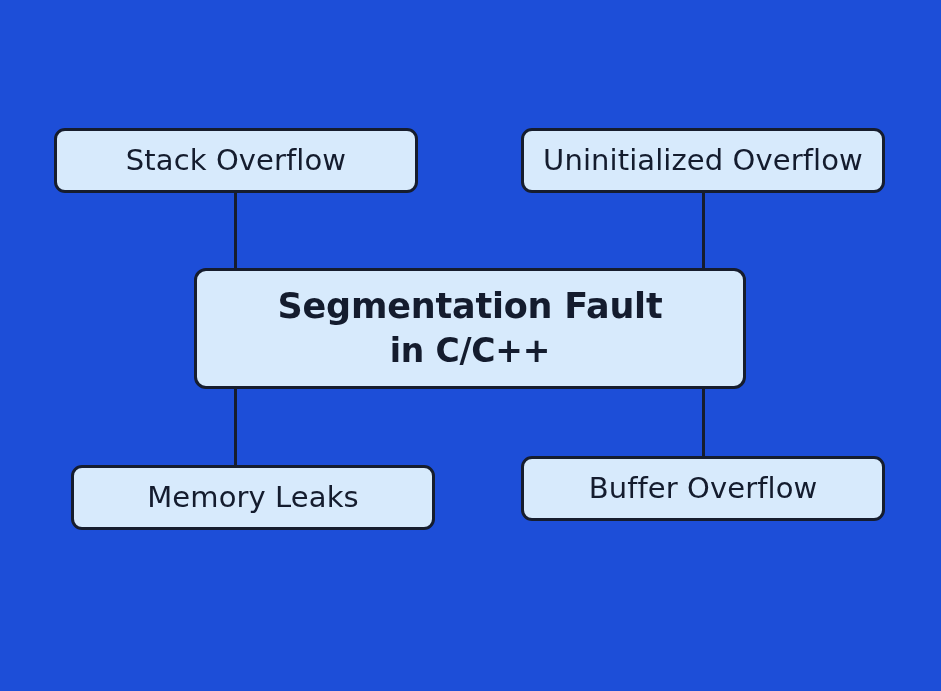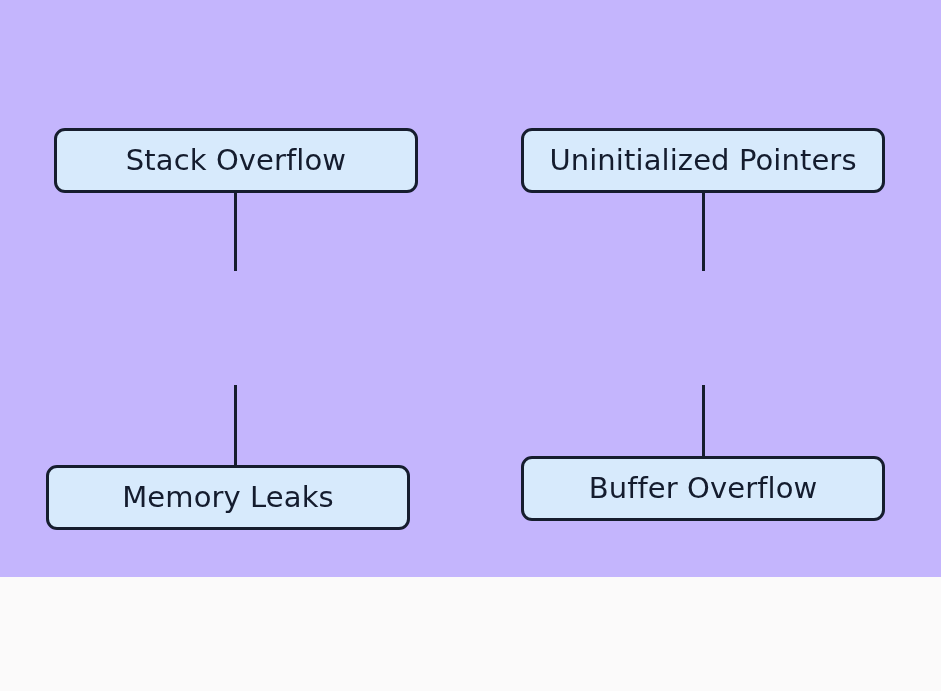--- a/index.html
+++ b/index.html
@@ -10,22 +10,22 @@
     width: 941px;
     height: 691px;
     background: #fbfafa;
     font-family: "DejaVu Sans", "Liberation Sans", sans-serif;
     overflow: hidden;
   }
 
   #diagram-canvas {
     position: relative;
     width: 941px;
-    height: 577px;
-    background: #c4b5fd;
+    height: 691px;
+    background: #1d4ed8;
   }
 
   .node {
     position: absolute;
     box-sizing: border-box;
     background: #d7eafc;
     border: 3px solid #161d2e;
     border-radius: 11px;
     display: flex;
     align-items: center;
@@ -65,21 +65,21 @@
     letter-spacing: -0.2px;
   }
   .node.central .node-label.line-2 {
     font-size: 33px;
     margin-top: 4px;
   }
 
   
   #node-stack-overflow        { left: 54px;  top: 128px; }
   #node-uninitialized-pointers{ left: 521px; top: 128px; }
-  #node-memory-leaks          { left: 46px;  top: 465px; }
+  #node-memory-leaks          { left: 71px;  top: 465px; }
   #node-buffer-overflow       { left: 521px; top: 456px; }
   #node-segmentation-fault    { left: 194px; top: 268px; }
 
   
   .connector {
     position: absolute;
     width: 3px;
     background: #161d2e;
     z-index: 1;
   }
@@ -96,23 +96,27 @@
   <div class="connector" id="connector-stack-overflow"></div>
   <div class="connector" id="connector-uninitialized-pointers"></div>
   <div class="connector" id="connector-memory-leaks"></div>
   <div class="connector" id="connector-buffer-overflow"></div>
 
   <div class="node satellite" id="node-stack-overflow">
     <span class="node-label">Stack Overflow</span>
   </div>
 
   <div class="node satellite" id="node-uninitialized-pointers">
-    <span class="node-label">Uninitialized Pointers</span>
+    <span class="node-label">Uninitialized Overflow</span>
   </div>
 
+  <div class="node central" id="node-segmentation-fault">
+    <span class="node-label line-1">Segmentation Fault</span>
+    <span class="node-label line-2">in C/C++</span>
+  </div>
 
   <div class="node satellite" id="node-memory-leaks">
     <span class="node-label">Memory Leaks</span>
   </div>
 
   <div class="node satellite" id="node-buffer-overflow">
     <span class="node-label">Buffer Overflow</span>
   </div>
 
 </div>

